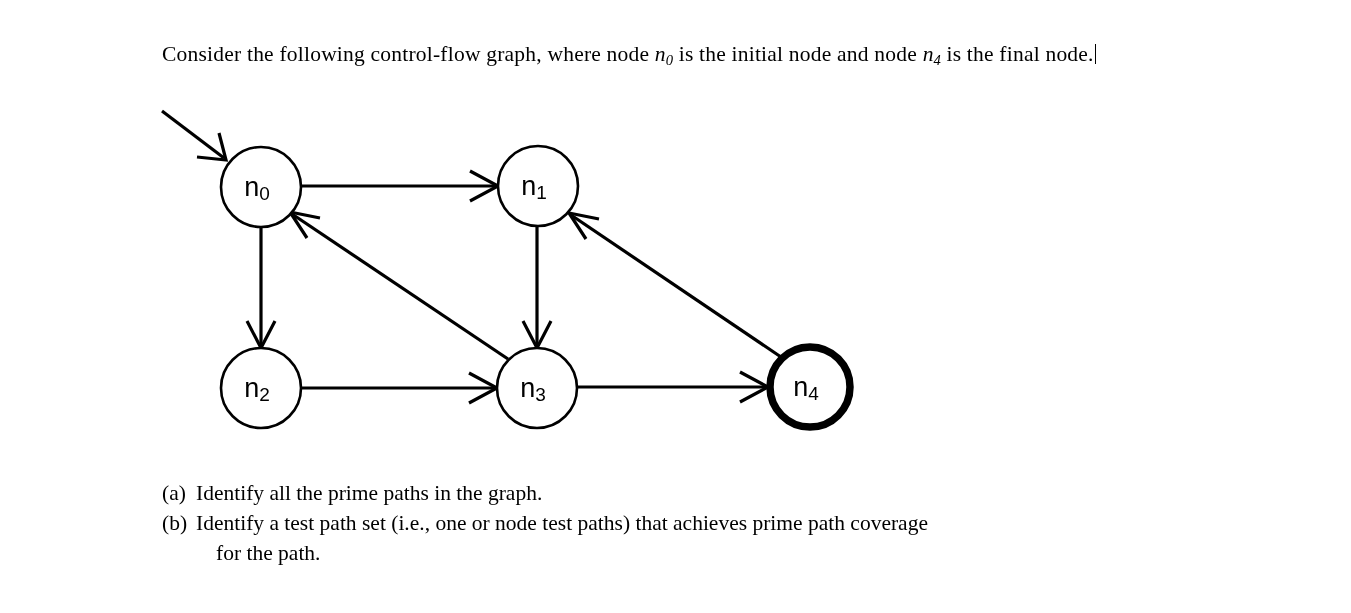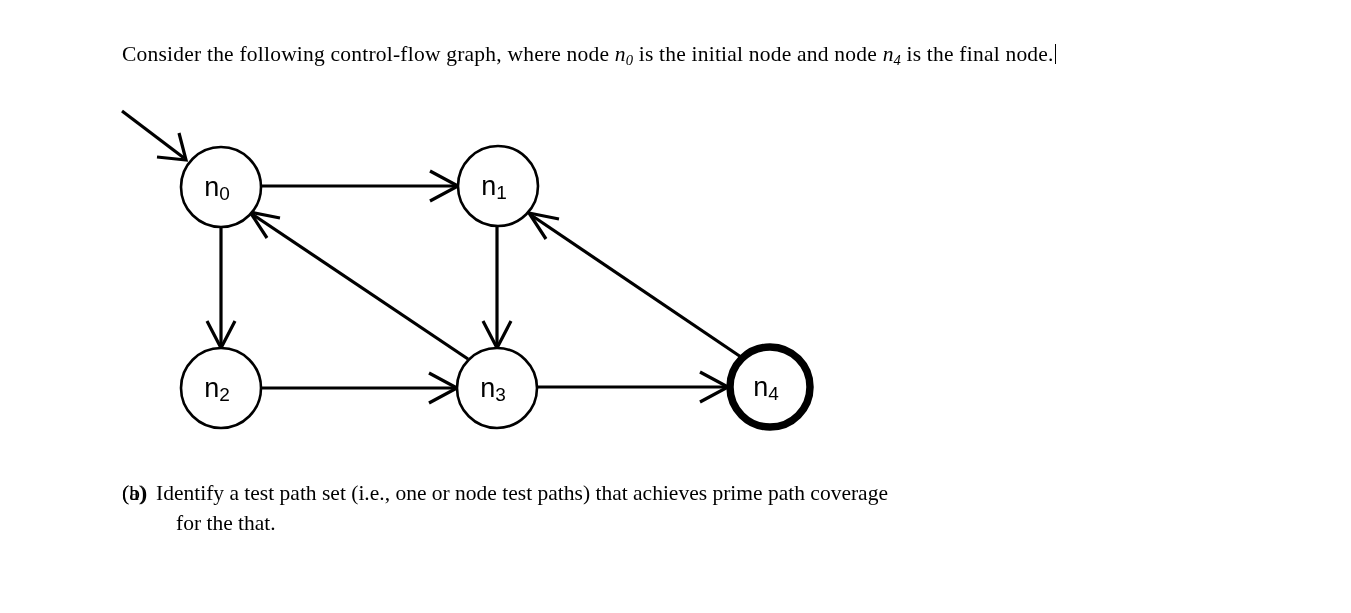--- a/index.html
+++ b/index.html
@@ -13,20 +13,21 @@
     height: 613px;
     position: relative;
     overflow: hidden;
     font-family: "Liberation Serif", "DejaVu Serif", serif;
     color: #000000;
   }
 
   .page {
     position: absolute;
     inset: 0;
+    margin-left: 40px;
   }
 
   
   .prompt {
     position: absolute;
     left: 122px;
     top: 18px;
     width: 1160px;
     font-size: 21.5px;
     line-height: 29px;
@@ -200,21 +201,22 @@
         <circle class="node-circle final" cx="670" cy="292" r="40"></circle>
         <text class="node-label" x="666" y="294">n<tspan class="sub" dy="6">4</tspan></text>
       </g>
 
     </svg>
   </div>
 
   <div class="questions">
     <div class="q-item">
       <span class="q-marker">(a)</span>
+      <span>Identify all the prime paths in the graph.</span>
     </div>
     <div class="q-item">
       <span class="q-marker">(b)</span>
       <span>Identify a test path set (i.e., one or node test paths) that achieves prime path coverage</span>
-      <span class="q-cont">for the that.</span>
+      <span class="q-cont">for the path.</span>
     </div>
   </div>
 
 </div>
 
 </body></html>

